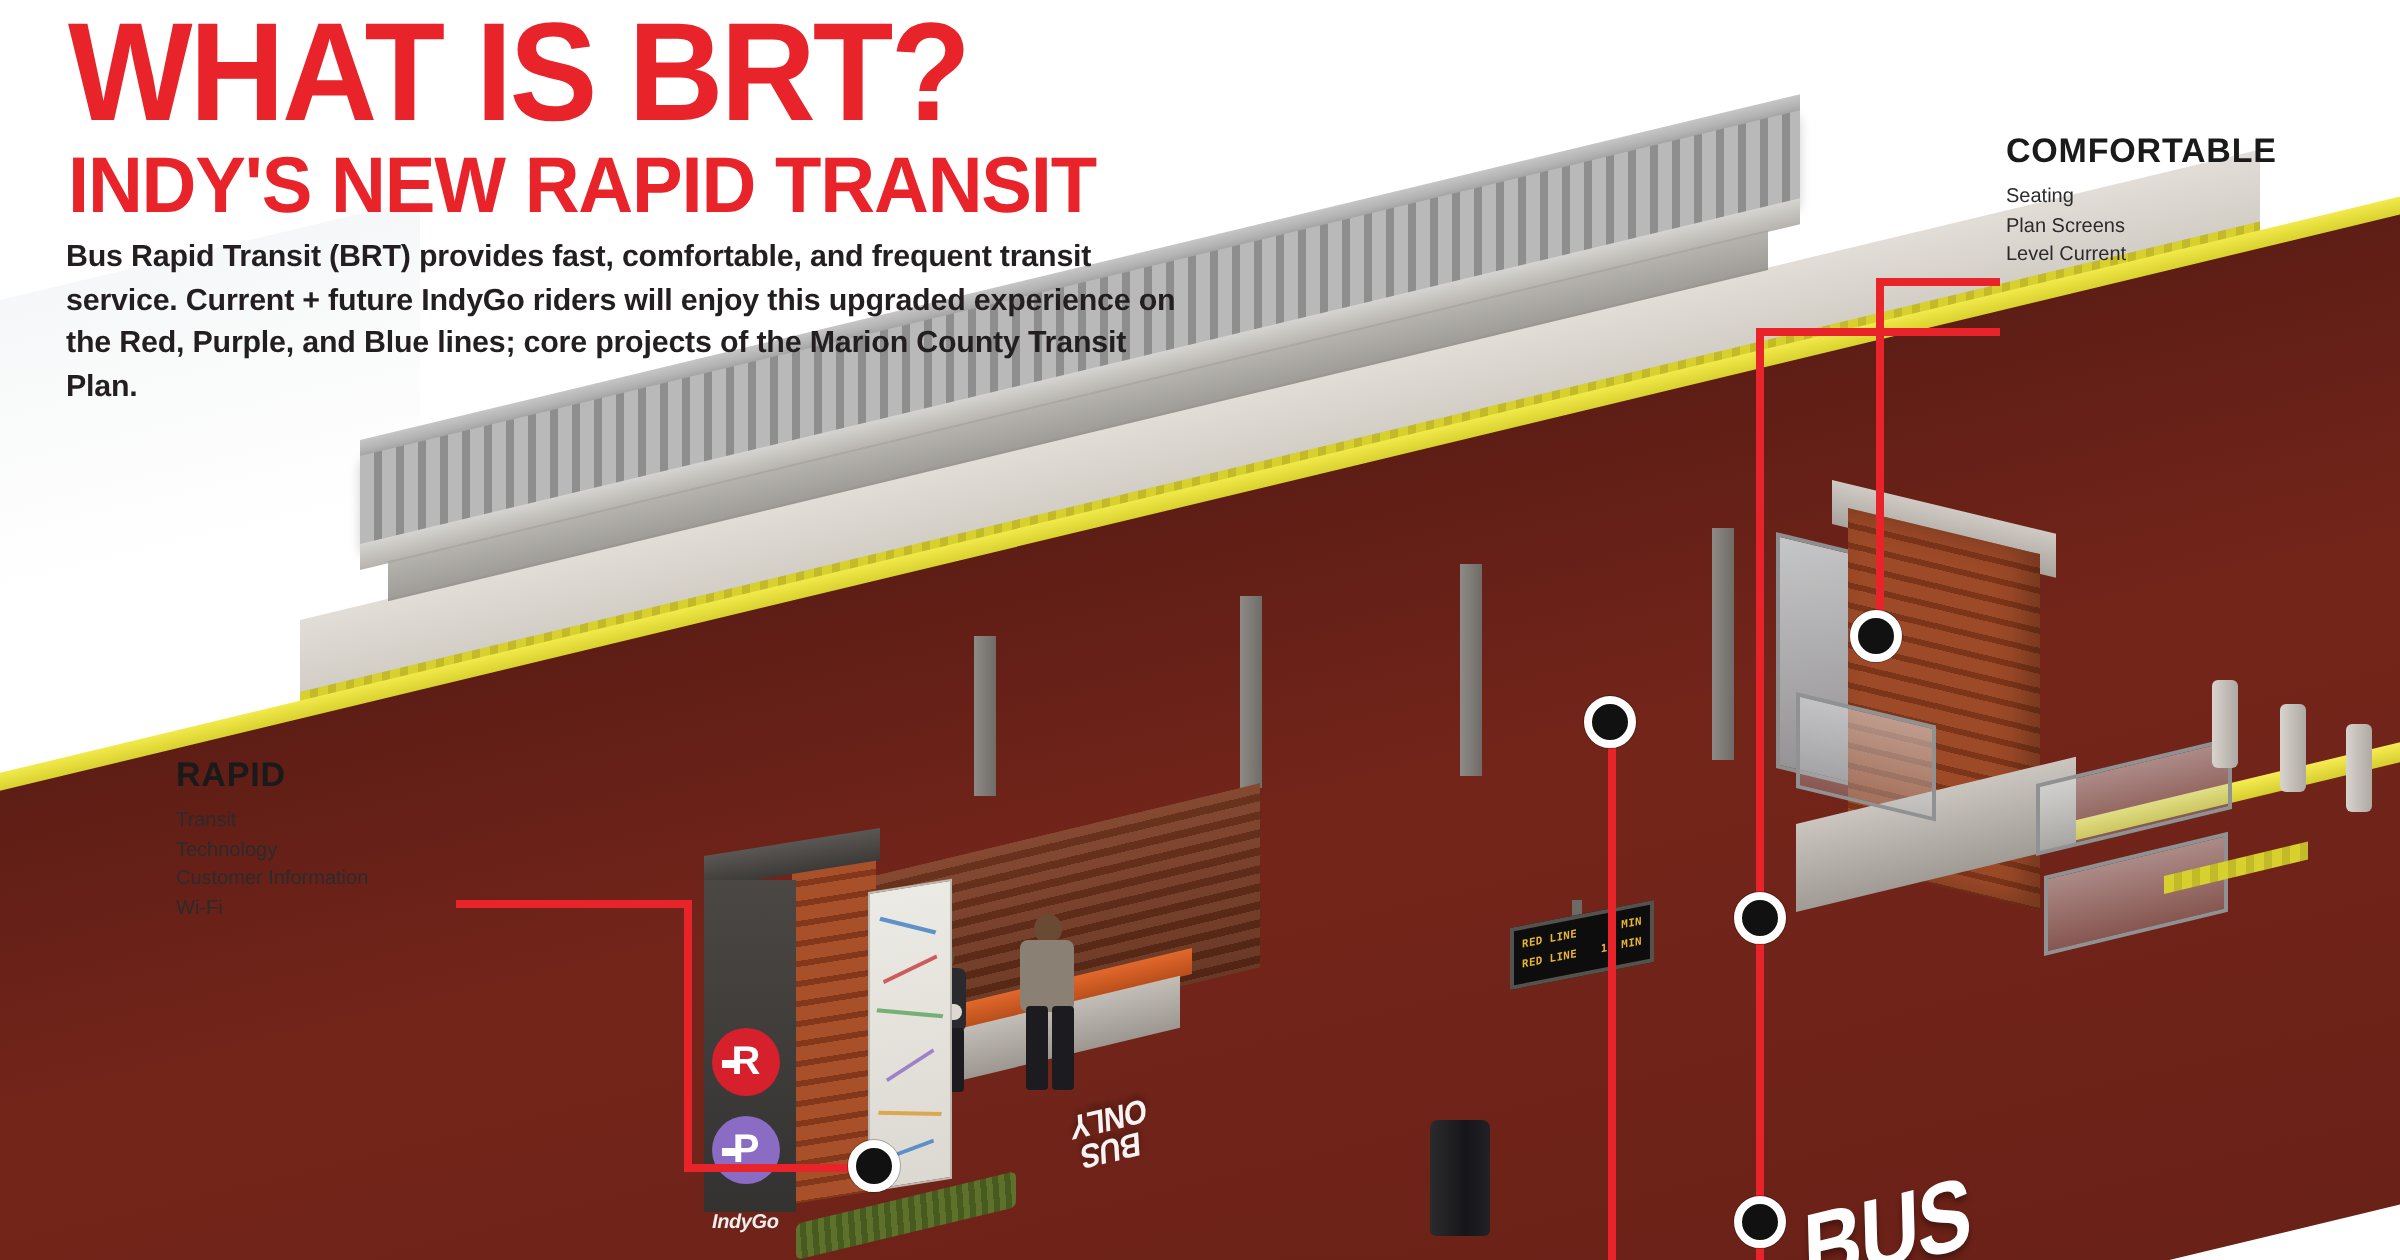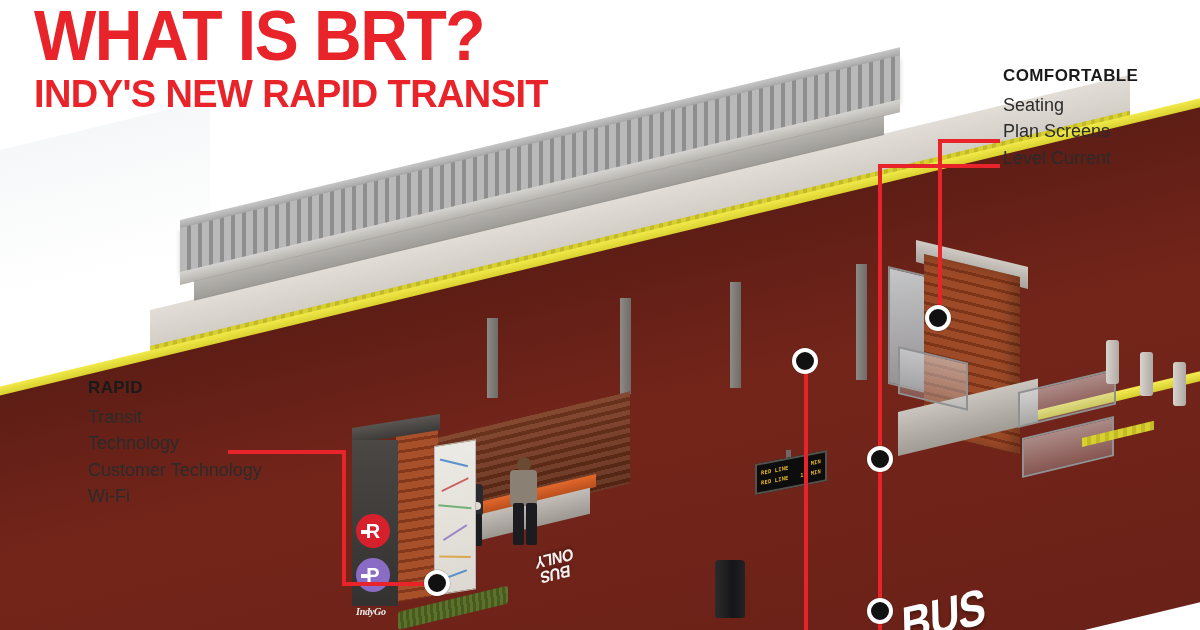--- a/index.html
+++ b/index.html
@@ -33,21 +33,21 @@
     color:#231f20;letter-spacing:-0.1px;
   }
 
   
   .callout{position:absolute;}
   .callout .c-title{
     font-size:17px;font-weight:bold;color:#1a1a1a;
     letter-spacing:0.4px;margin-bottom:6px;
   }
   .callout .c-item{
-    font-size:18px;color:#2b2b2b;line-height:1.47;white-space:nowrap;
+    font-size:10px;color:#2b2b2b;line-height:1.47;white-space:nowrap;
   }
   #callout-comfortable{left:1003px;top:66px;}
   #callout-modern{left:88px;top:378px;}
 
   
   .rline{position:absolute;background:#E8232A;}
   .dot{
     position:absolute;width:26px;height:26px;border-radius:50%;
     background:#111;border:4px solid #ffffff;
     box-sizing:border-box;
@@ -197,21 +197,21 @@
     font-family:"Liberation Sans", sans-serif;
   }
   #badge-r{left:4px;top:74px;background:#D6202C;}
   #badge-p{left:4px;top:118px;background:#8A6CC4;}
   .badge .bar{
     position:absolute;left:5px;top:16px;width:9px;height:3.5px;background:#fff;
   }
   #kiosk-logo{
     position:absolute;left:4px;top:166px;width:44px;
     color:#eee;font-size:10px;font-style:italic;font-weight:bold;
-    font-family:Liberation Serif, serif;letter-spacing:-0.2px;
+    font-family:Liberation Sans, sans-serif;letter-spacing:-0.2px;
   }
 
   
   #shelter-back{
     position:absolute;left:420px;top:292px;width:210px;height:92px;
     background:linear-gradient(180deg,#7c3b22,#5e2a16);
     transform:skewY(-13.5deg);transform-origin:left top;
   }
   #shelter-wood{
     position:absolute;left:420px;top:292px;width:210px;height:92px;
@@ -398,20 +398,21 @@
         </div>
         <div id="kiosk-logo">IndyGo</div>
       </div>
     </div>
 
     <div class="grass" style="left:398px;top:462px;width:110px;height:18px;transform:skewY(-13.5deg);transform-origin:left top;"></div>
   </div>
 
   <div class="headline">WHAT IS BRT?</div>
   <div class="subheadline">INDY'S NEW RAPID TRANSIT</div>
+  <div class="bodycopy">Bus Rapid Transit (BRT) provides fast, comfortable, and frequent transit service. Current + future IndyGo riders will enjoy this upgraded experience on the Red, Purple, and Blue lines; core projects of the Marion County Transit Plan.</div>
 
   <div class="rline" style="left:938px;top:139px;width:62px;height:4px;"></div>
   <div class="rline" style="left:938px;top:139px;width:4px;height:180px;"></div>
 
   <div class="rline" style="left:878px;top:164px;width:122px;height:4px;"></div>
   <div class="rline" style="left:878px;top:164px;width:4px;height:296px;"></div>
 
   <div class="rline" style="left:878px;top:470px;width:4px;height:160px;"></div>
 
   <div class="rline" style="left:228px;top:450px;width:118px;height:4px;"></div>
@@ -430,17 +431,17 @@
     <div class="c-title">COMFORTABLE</div>
     <div class="c-item">Seating</div>
     <div class="c-item">Plan Screens</div>
     <div class="c-item">Level Current</div>
   </div>
 
   <div class="callout" id="callout-modern">
     <div class="c-title">RAPID</div>
     <div class="c-item">Transit</div>
     <div class="c-item">Technology</div>
-    <div class="c-item">Customer Technology</div>
+    <div class="c-item">Customer Information</div>
     <div class="c-item">Wi-Fi</div>
   </div>
 
 </div>
 
 </body></html>

